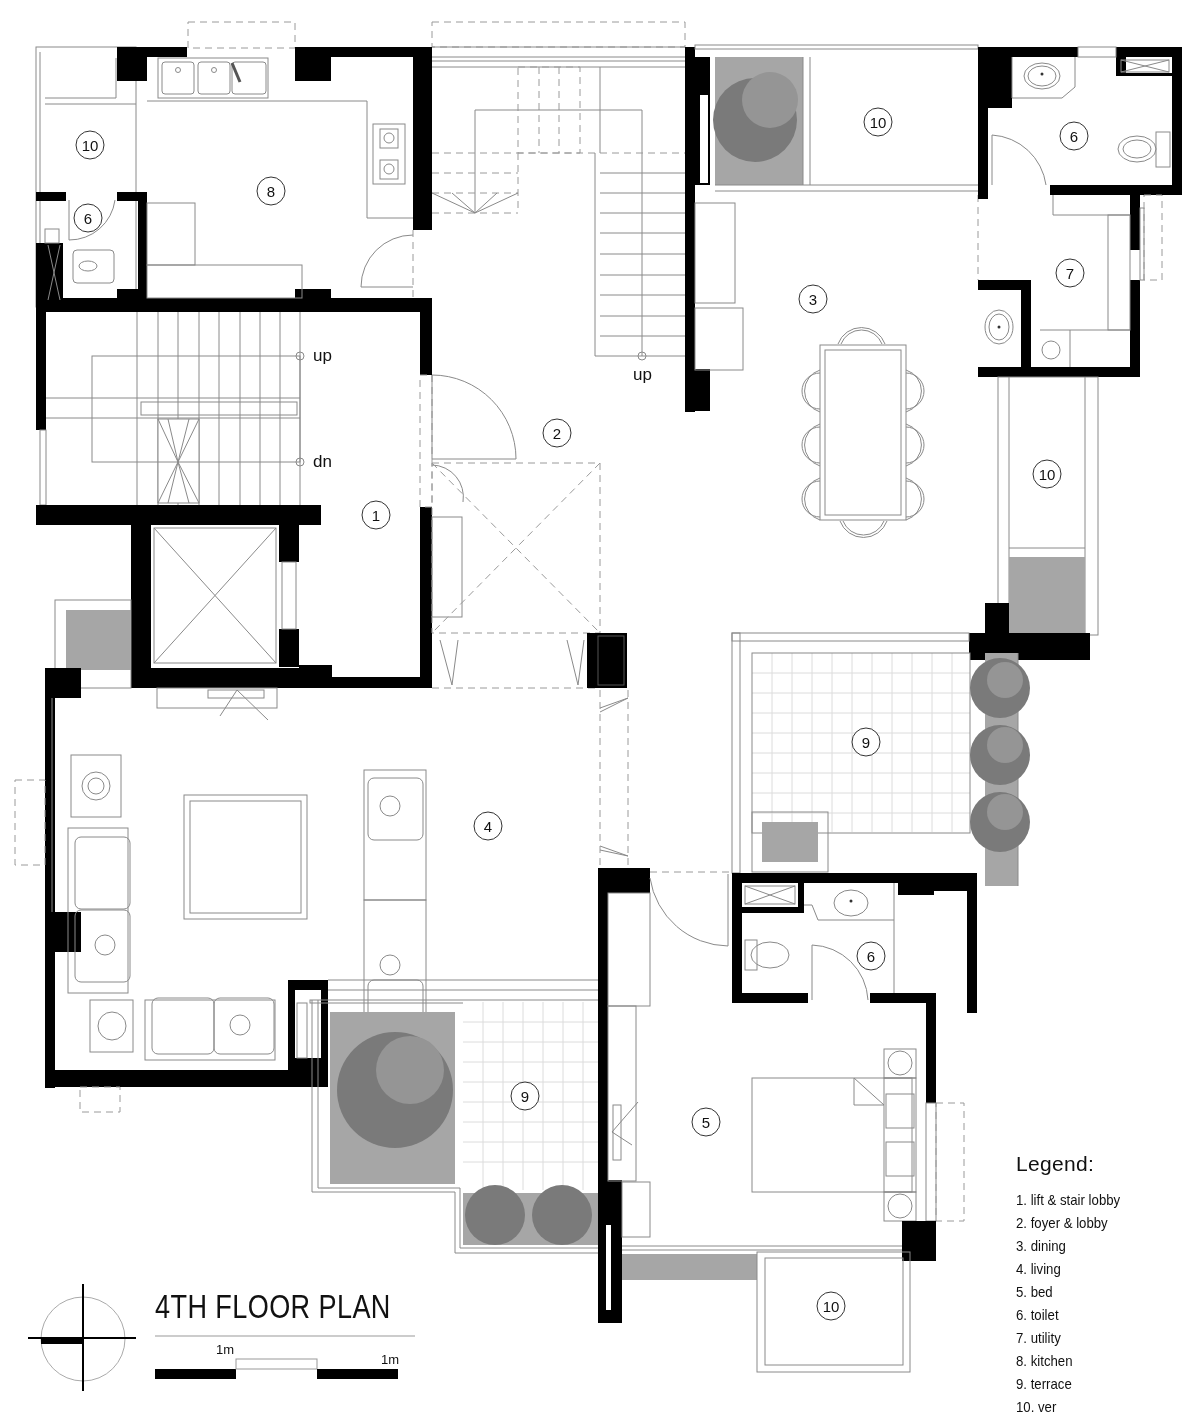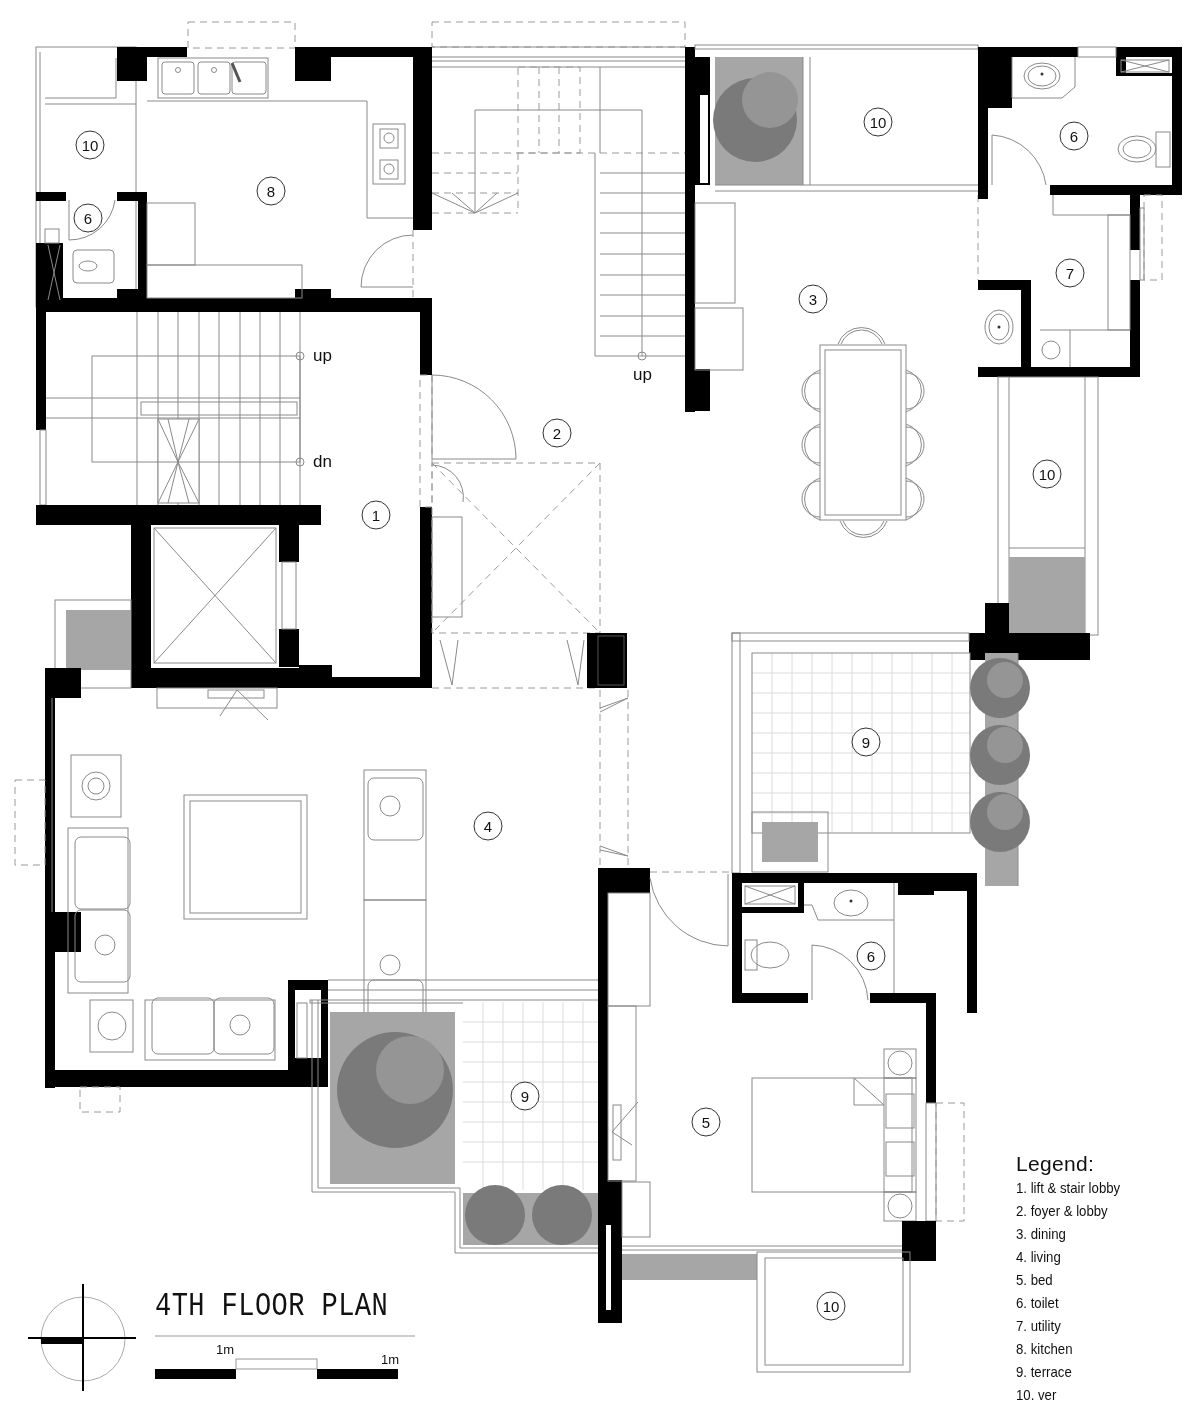--- a/index.html
+++ b/index.html
@@ -9,23 +9,23 @@
   .thin { fill: none; stroke: #8a8a8a; stroke-width: 1; }
   .dash { fill: none; stroke: #9a9a9a; stroke-width: 1; stroke-dasharray: 7 5; }
   .planter { fill: #a6a6a6; }
   .tree { fill: #7a7a7a; }
   .tree2 { fill: #959595; }
   .tile { stroke: #dcdcdc; stroke-width: 1; }
   .tag circle { fill: #fff; stroke: #333; stroke-width: 1; }
   .tag text { font-family: "Liberation Sans", sans-serif; font-size: 15px; fill: #111; text-anchor: middle; dominant-baseline: central; }
   .lbl { font-family: "Liberation Sans", sans-serif; font-size: 17px; fill: #111; }
   .legend { position: absolute; left: 1016px; top: 1152px; color: #111; font-family: "Liberation Sans", sans-serif; }
-  .legend-title { font-size: 21px; margin-bottom: 0; letter-spacing: 0.3px; }
+  .legend-title { font-size: 21px; margin-bottom: 12px; letter-spacing: 0.3px; }
   .legend-item { font-size: 15px; line-height: 23px; transform: scaleX(0.88); transform-origin: left; white-space: nowrap; }
-  .title-block { position: absolute; left: 155px; top: 1288px; font-family: Liberation Mono, monospace; }
+  .title-block { position: absolute; left: 155px; top: 1288px; }
   .plan-title { font-size: 33px; color: #111; transform: scaleX(0.82); transform-origin: left; letter-spacing: 0.5px; white-space: nowrap; }
   .scale-lbl { position: absolute; font-size: 13px; color: #111; }
 </style>
 </head>
 <body>
 
 <svg width="1200" height="1421" viewBox="0 0 1200 1421">
 
   <g>
     <rect class="dash" x="188" y="22" width="107" height="26"></rect>

